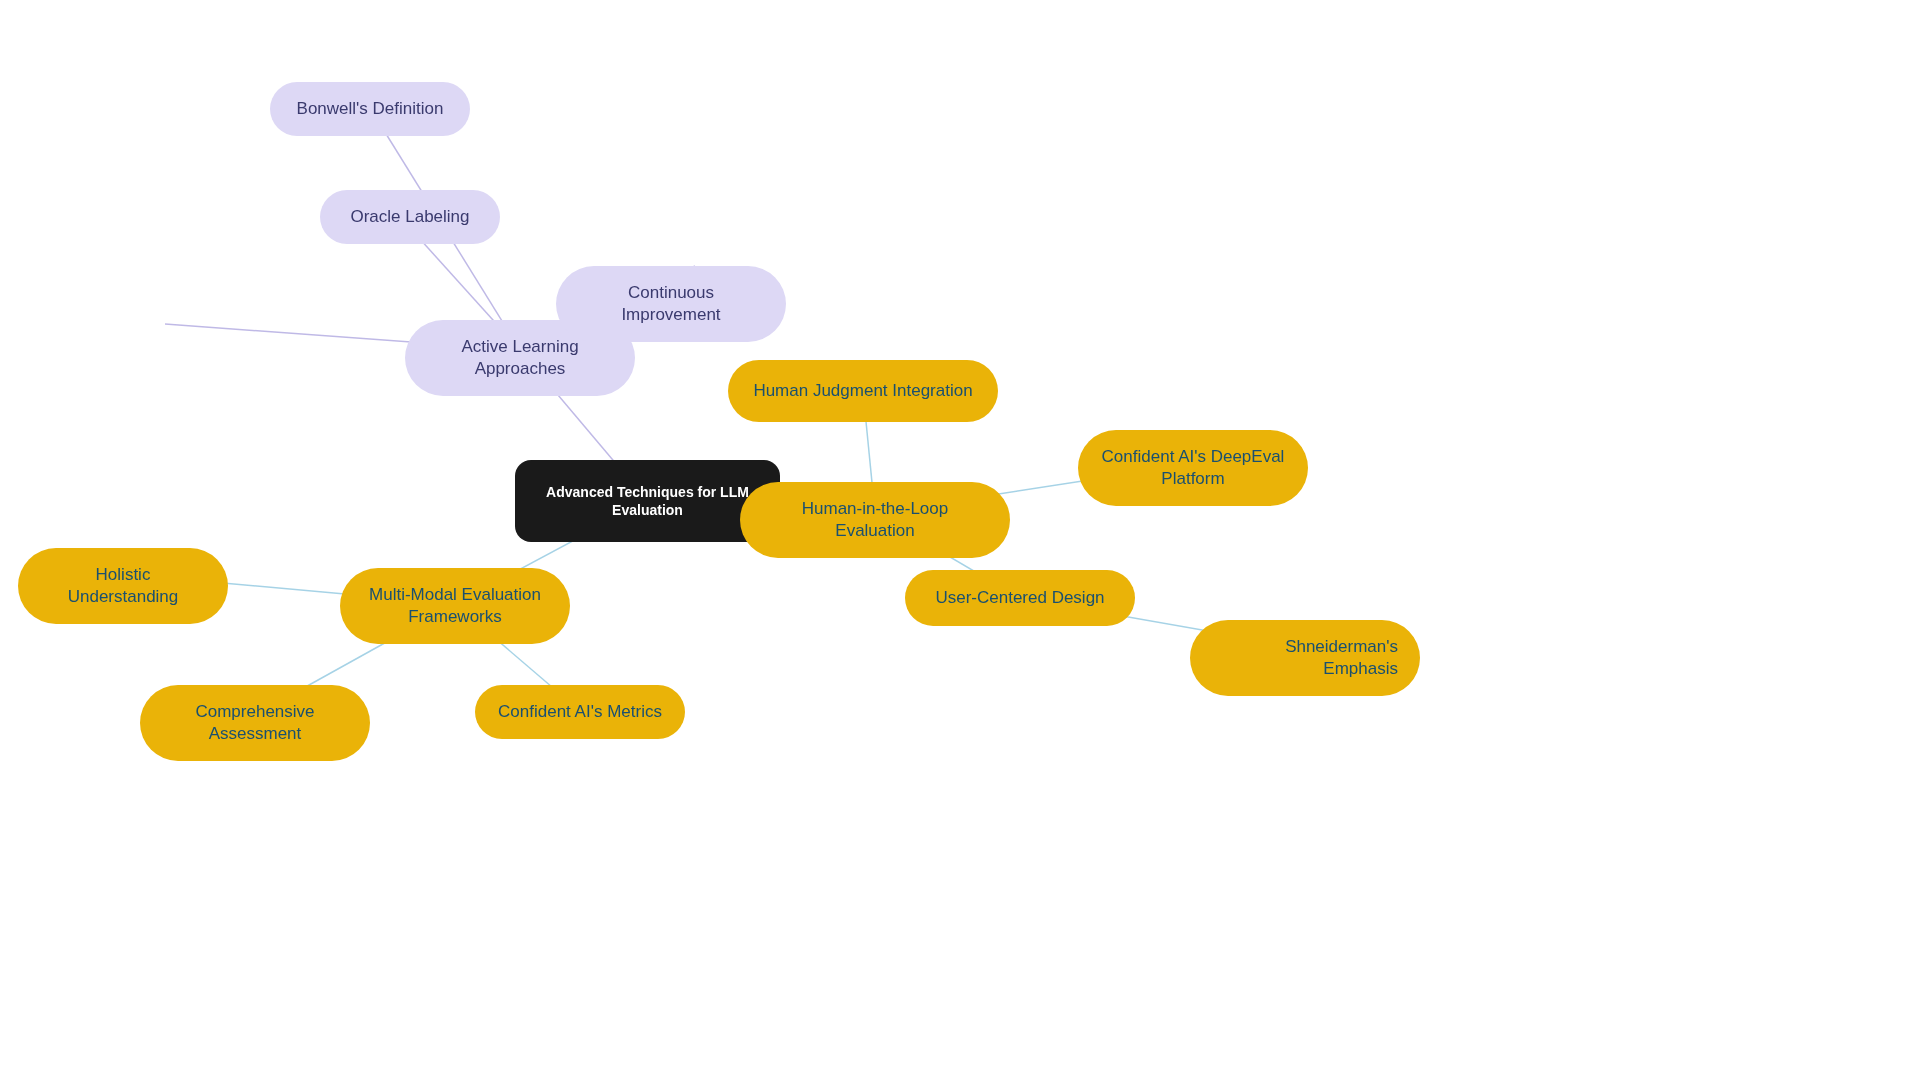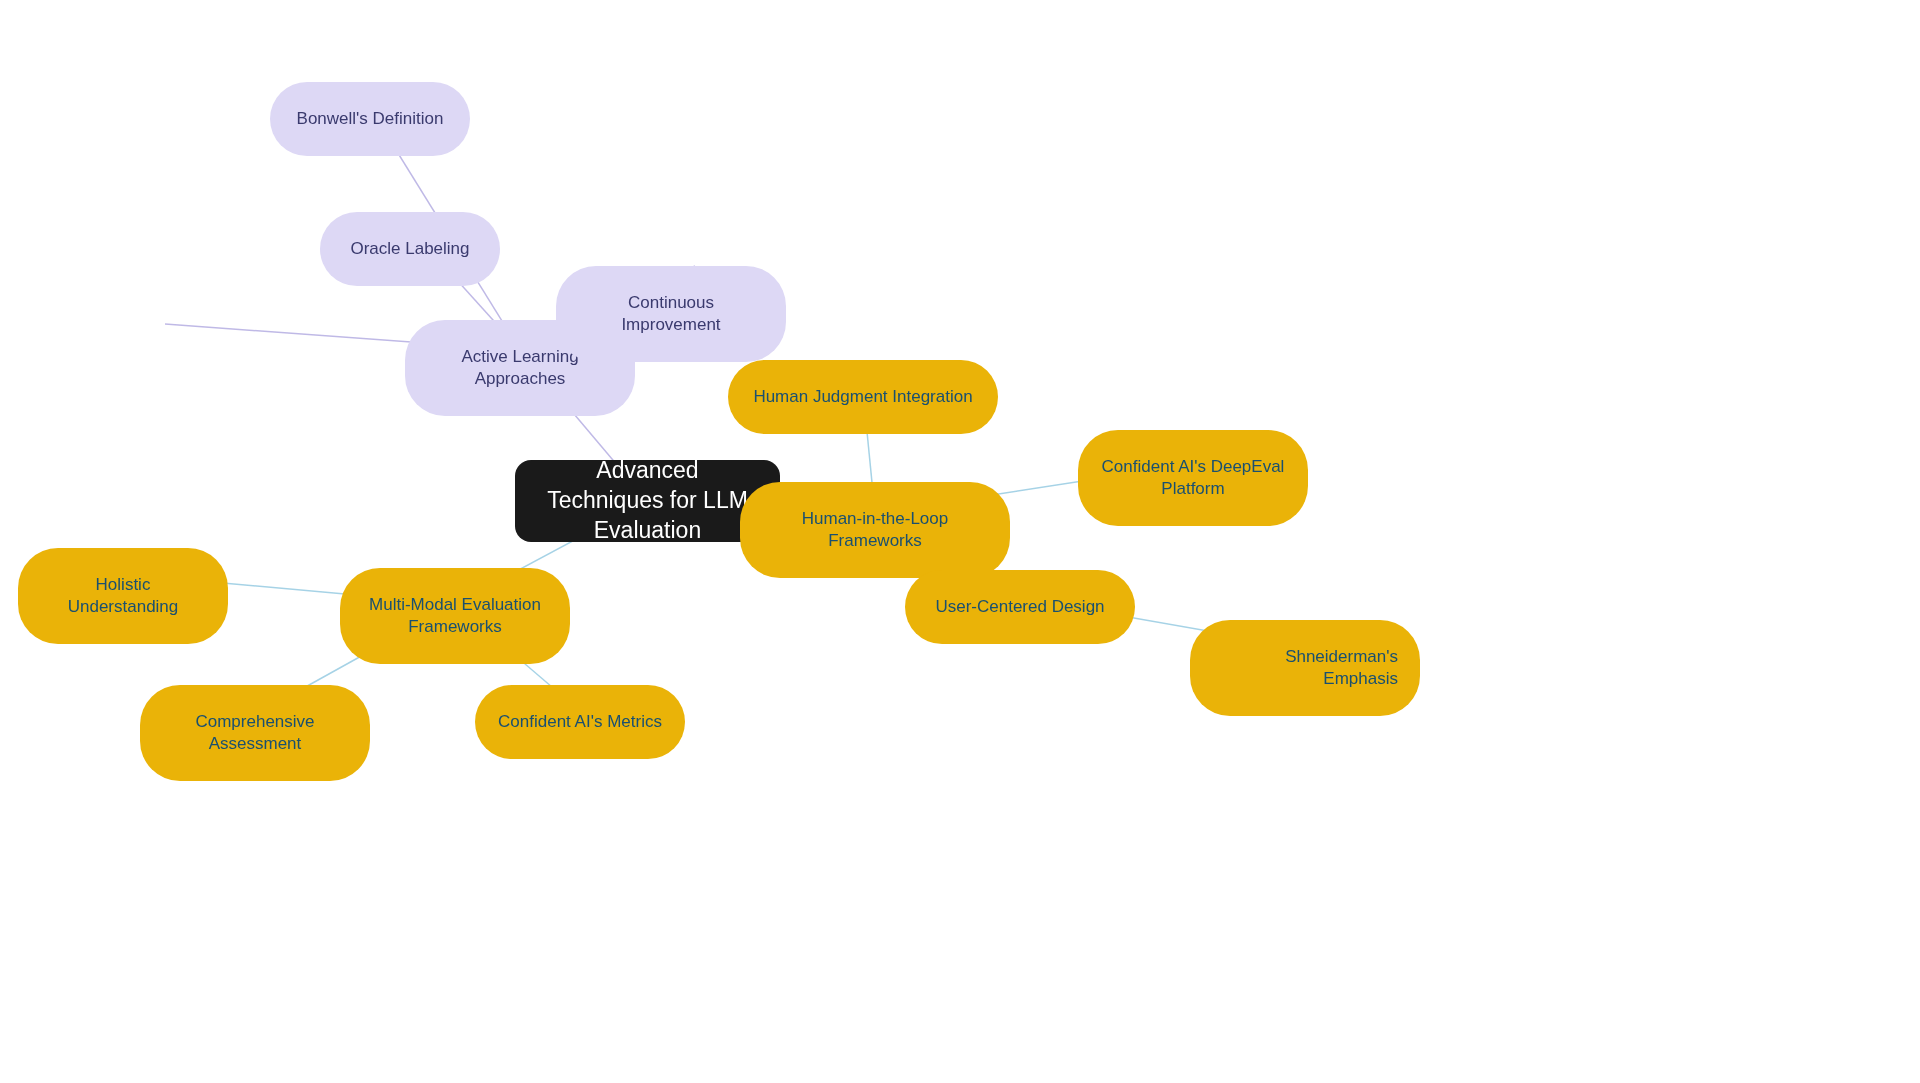--- a/index.html
+++ b/index.html
@@ -27,27 +27,27 @@
     .node {
       position: absolute;
       border-radius: 40px;
       display: flex;
       align-items: center;
       justify-content: center;
       text-align: center;
       font-size: 18px;
       line-height: 1.3;
       z-index: 1;
-      padding: 26px 22px;
+      padding: 16px 22px;
     }
     .node-center {
       background: #1a1a1a;
       color: #ffffff;
-      font-size: 23px;
-      font-weight: 400;
+      font-size: 14px;
+      font-weight: 700;
       width: 260px;
       height: 80px;
       border-radius: 16px;
     }
     .node-purple {
       background: #ddd8f5;
       color: #3a3a6e;
       font-size: 17px;
     }
     .node-blue {
@@ -73,26 +73,26 @@
       <line x1="647.5" y1="501" x2="875" y2="513" stroke="#90c8e0" stroke-width="1.5" opacity="0.8"></line>
       <line x1="875" y1="513" x2="863" y2="391" stroke="#90c8e0" stroke-width="1.5" opacity="0.8"></line>
       <line x1="875" y1="513" x2="1193" y2="464" stroke="#90c8e0" stroke-width="1.5" opacity="0.8"></line>
       <line x1="875" y1="513" x2="1020" y2="598" stroke="#90c8e0" stroke-width="1.5" opacity="0.8"></line>
       <line x1="1020" y1="598" x2="1305" y2="648" stroke="#90c8e0" stroke-width="1.5" opacity="0.8"></line>
     </svg>
 <div class="node node-center" style="left: 515px; top: 460px; width: 265px; min-height: 82px;">Advanced Techniques for LLM
 Evaluation</div>
     <div class="node node-purple" style="left: 405px; top: 320px; width: 230px; min-height: 60px;">Active Learning Approaches</div>
     <div class="node node-purple" style="left: 270px; top: 82px; width: 200px; min-height: 52px;">Bonwell's Definition</div>
-    <div class="node node-purple" style="left: 320px; top: 212px; width: 180px; min-height: 52px; text-align: center;">Oracle Labeling</div>
+    <div class="node node-purple" style="left: 320px; top: 190px; width: 180px; min-height: 52px; text-align: center;">Oracle Labeling</div>
     <div class="node node-purple" style="left: 556px; top: 240px; width: 230px; min-height: 52px; margin-top: 26px;">Continuous Improvement</div>
     <div class="node node-blue" style="left: 340px; top: 568px; width: 230px; min-height: 72px;">Multi-Modal Evaluation
 Frameworks</div>
     <div class="node node-blue" style="left: 140px; top: 685px; width: 230px; min-height: 60px;">Comprehensive Assessment</div>
     <div class="node node-blue" style="left: 18px; top: 548px; width: 210px; min-height: 52px;">Holistic Understanding</div>
     <div class="node node-blue" style="left: 475px; top: 685px; width: 210px; min-height: 52px;">Confident AI's Metrics</div>
-    <div class="node node-blue" style="left: 740px; top: 482px; width: 270px; min-height: 62px;">Human-in-the-Loop Frameworks</div>
+    <div class="node node-blue" style="left: 740px; top: 482px; width: 270px; min-height: 62px;">Human-in-the-Loop Evaluation</div>
     <div class="node node-blue" style="left: 728px; top: 360px; width: 270px; min-height: 62px;">Human Judgment Integration</div>
     <div class="node node-blue" style="left: 1078px; top: 430px; width: 230px; min-height: 68px;">Confident AI's DeepEval
 Platform</div>
     <div class="node node-blue" style="left: 905px; top: 570px; width: 230px; min-height: 56px;">User-Centered Design</div>
     <div class="node node-blue" style="left: 1190px; top: 620px; width: 230px; min-height: 56px; text-align: right;">Shneiderman's Emphasis</div>
   </div>
 
 </body></html>

